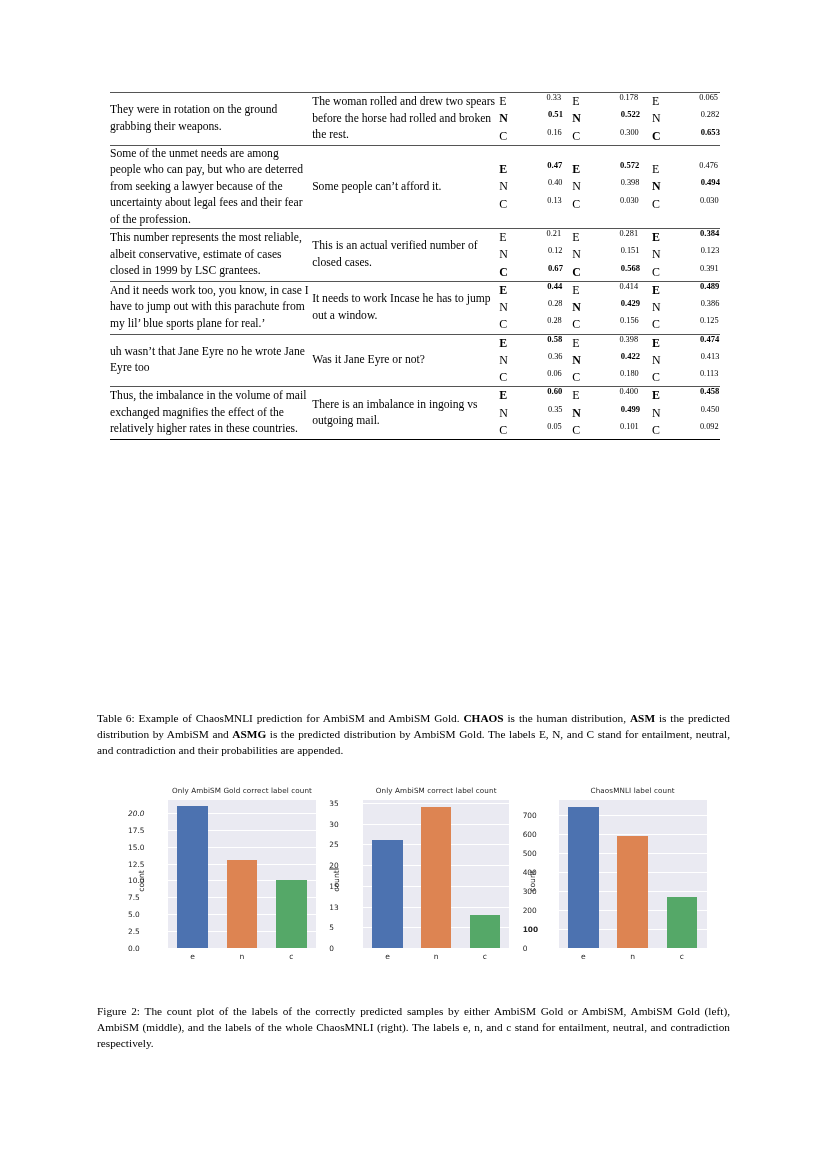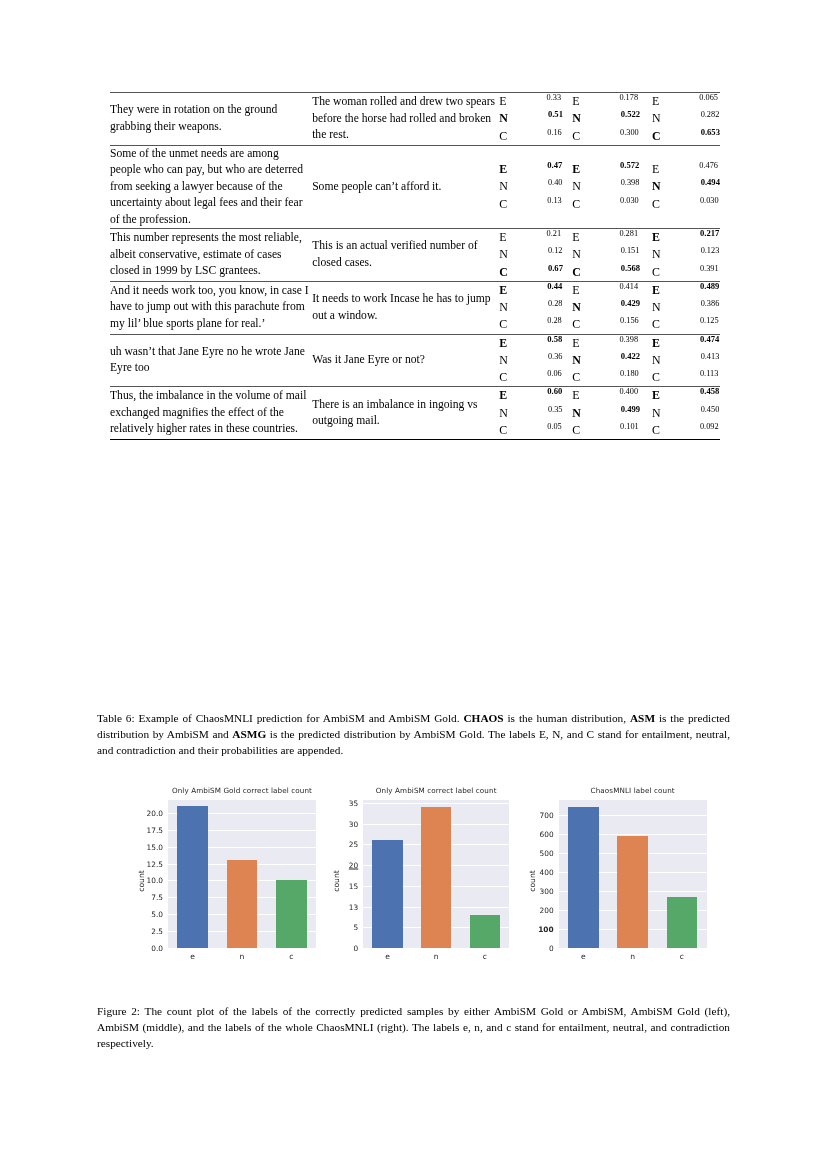--- a/index.html
+++ b/index.html
@@ -144,21 +144,21 @@
   }
   .bar{
     position:absolute;
     bottom:0;
   }
   .ytick{
     position:absolute;
     right:0;
     font-size:7.4px;
     color:#262626;
-    text-align:right;
+    text-align:left;
     transform:translateY(-50%);
     white-space:nowrap;
   }
   .xtick{
     position:absolute;
     font-size:7.6px;
     color:#262626;
     text-align:center;
     white-space:nowrap;
   }
@@ -216,21 +216,21 @@
               <span class="pline">E<sup>0.21</sup></span>
               <span class="pline">N<sup>0.12</sup></span>
               <span class="pline b">C<sup>0.67</sup></span>
             </td>
             <td class="dist c2">
               <span class="pline">E<sup>0.281</sup></span>
               <span class="pline">N<sup>0.151</sup></span>
               <span class="pline b">C<sup>0.568</sup></span>
             </td>
             <td class="dist c3">
-              <span class="pline b">E<sup>0.217</sup></span>
+              <span class="pline b">E<sup>0.384</sup></span>
               <span class="pline">N<sup>0.123</sup></span>
               <span class="pline">C<sup>0.391</sup></span>
             </td>
           </tr>
           <tr class="rule-thin">
             <td class="prem">And it needs work too, you know, in case I have to jump out with this parachute from my lil’ blue sports plane for real.’</td>
             <td class="hyp">It needs to work Incase he has to jump out a window.</td>
             <td class="dist c1">
               <span class="pline b">E<sup>0.44</sup></span>
               <span class="pline">N<sup>0.28</sup></span>
@@ -309,21 +309,21 @@
           <div class="bar" style="left:108.0px;width:30.6px;height:67.6px;background:#55a868;"></div>
         </div>
         <div class="ytick" style="top:162.0px;left:0;width:35px;">0.0</div>
         <div class="ytick" style="top:145.1px;left:0;width:35px;">2.5</div>
         <div class="ytick" style="top:128.2px;left:0;width:35px;">5.0</div>
         <div class="ytick" style="top:111.3px;left:0;width:35px;">7.5</div>
         <div class="ytick" style="top:94.4px;left:0;width:35px;">10.0</div>
         <div class="ytick" style="top:77.5px;left:0;width:35px;">12.5</div>
         <div class="ytick" style="top:60.6px;left:0;width:35px;">15.0</div>
         <div class="ytick" style="top:43.7px;left:0;width:35px;">17.5</div>
-        <div class="ytick" style="top:26.8px;left:0;width:35px;">20.0</div>
+        <div class="ytick" style="top:26.8px;left:0;width:35px;font-style:italic;">20.0</div>
         <div class="xtick" style="top:166px;left:50.7px;width:28px;">e</div>
         <div class="xtick" style="top:166px;left:100.0px;width:28px;">n</div>
         <div class="xtick" style="top:166px;left:149.3px;width:28px;">c</div>
       </div>
       <div class="panel" style="width: 184px;">
         <div class="ptitle" style="left:34px;width:146px;">Only AmbiSM correct label count</div>
         <div class="ylabel" style="left:7px;">count</div>
         <div class="plotbox" style="left:34px;top:14px;width:146px;height:148px;background:#eaeaf2;">
           <div class="gridline" style="top:127.3px;background:#ffffff;"></div>
           <div class="gridline" style="top:106.5px;background:#ffffff;"></div>

